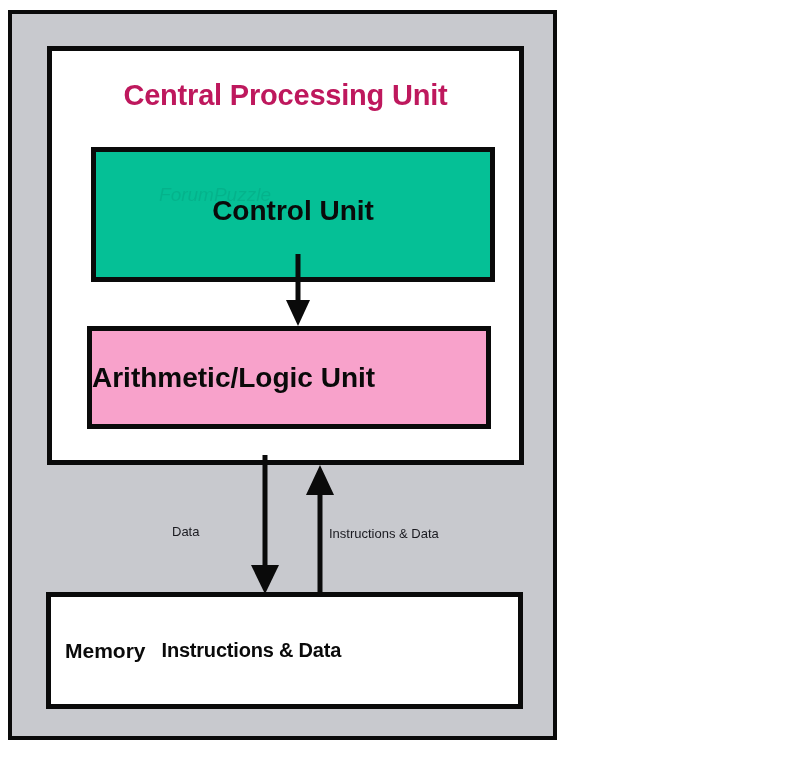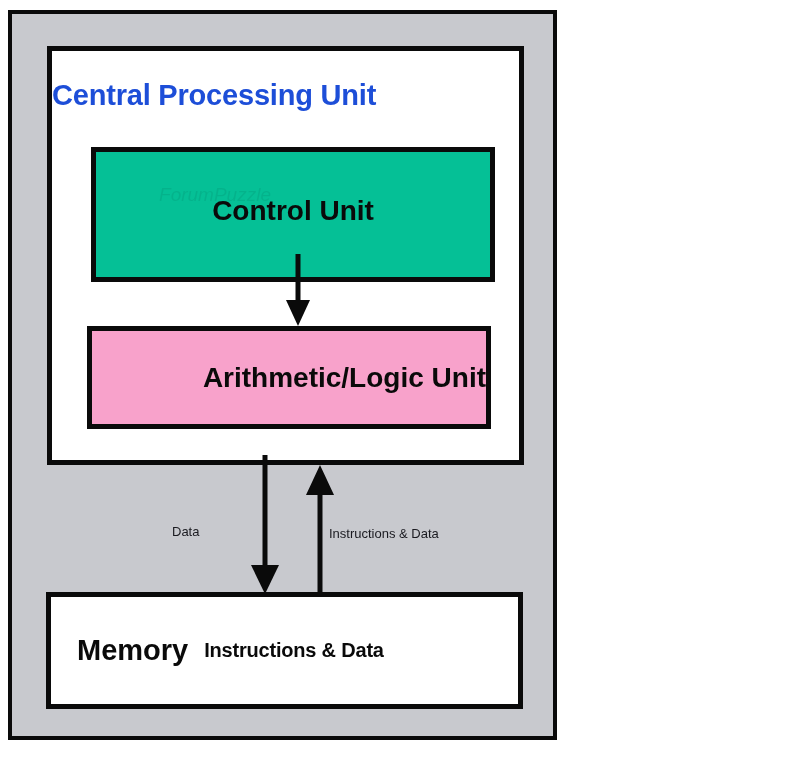--- a/index.html
+++ b/index.html
@@ -37,24 +37,24 @@
     background: #ffffff;
     border: 5px solid #0a0a0a;
     box-sizing: border-box;
   }
 
   #cpu-title {
     position: absolute;
     left: 0;
     top: 28px;
     width: 100%;
-    text-align: left;
+    text-align: center;
     font-size: 29px;
     font-weight: bold;
-    color: #1d4ed8;
+    color: #be185d;
     letter-spacing: -0.2px;
     padding-right: 0;
     box-sizing: border-box;
   }
 
   
   #control-unit-box {
     position: absolute;
     left: 39px;
     top: 96px;
@@ -92,21 +92,21 @@
     position: absolute;
     left: 35px;
     top: 275px;
     width: 404px;
     height: 103px;
     background: #f8a2cb;
     border: 5px solid #0a0a0a;
     box-sizing: border-box;
     display: flex;
     align-items: center;
-    justify-content: flex-end;
+    justify-content: flex-start;
   }
   #alu-label {
     font-size: 28px;
     font-weight: bold;
     color: #0a0a0a;
   }
 
   
   #cu-alu-arrow {
     position: absolute;
@@ -123,24 +123,24 @@
     top: 578px;
     width: 477px;
     height: 117px;
     background: #ffffff;
     border: 5px solid #0a0a0a;
     box-sizing: border-box;
     display: flex;
     align-items: center;
   }
   #memory-label {
-    font-size: 29px;
-    font-weight: bold;
-    color: #0a0a0a;
-    margin-left: 26px;
+    font-size: 21px;
+    font-weight: bold;
+    color: #0a0a0a;
+    margin-left: 14px;
   }
   #memory-sublabel {
     font-size: 20px;
     font-weight: bold;
     color: #0a0a0a;
     margin-left: 16px;
     letter-spacing: -0.2px;
   }
 
   

